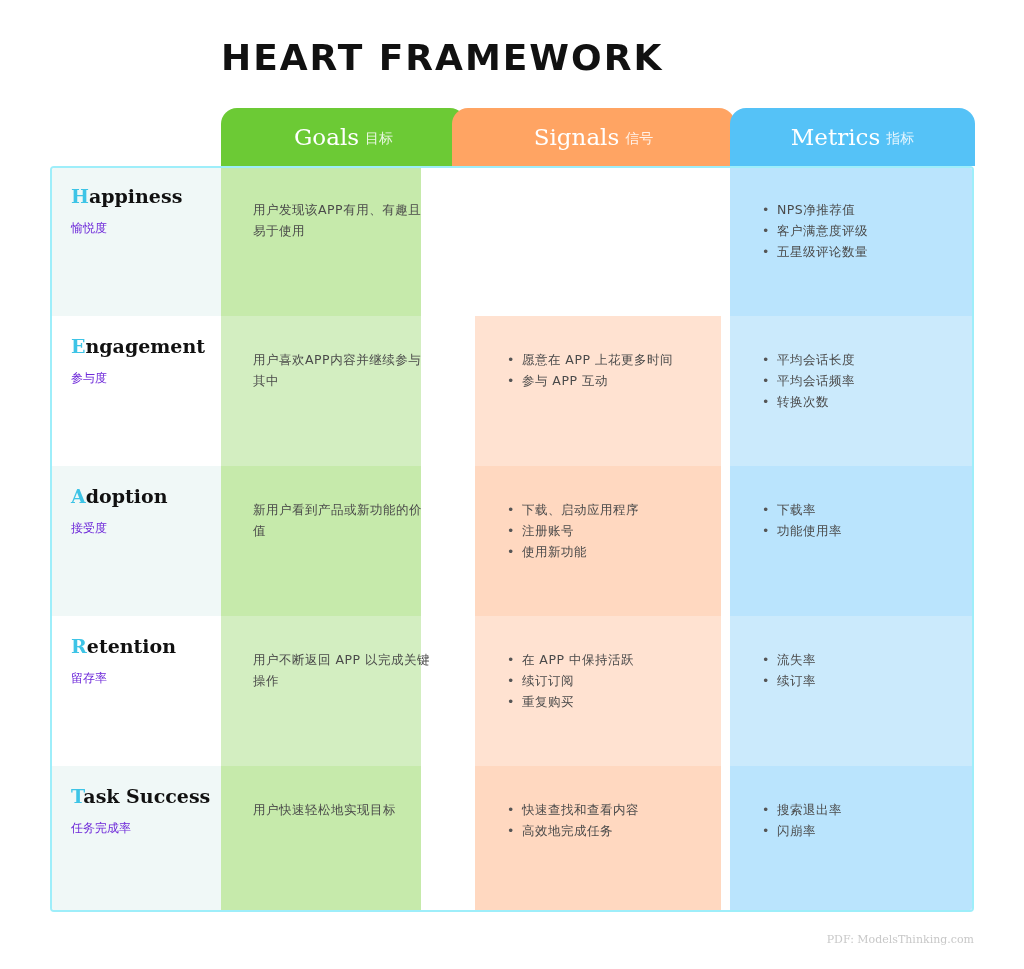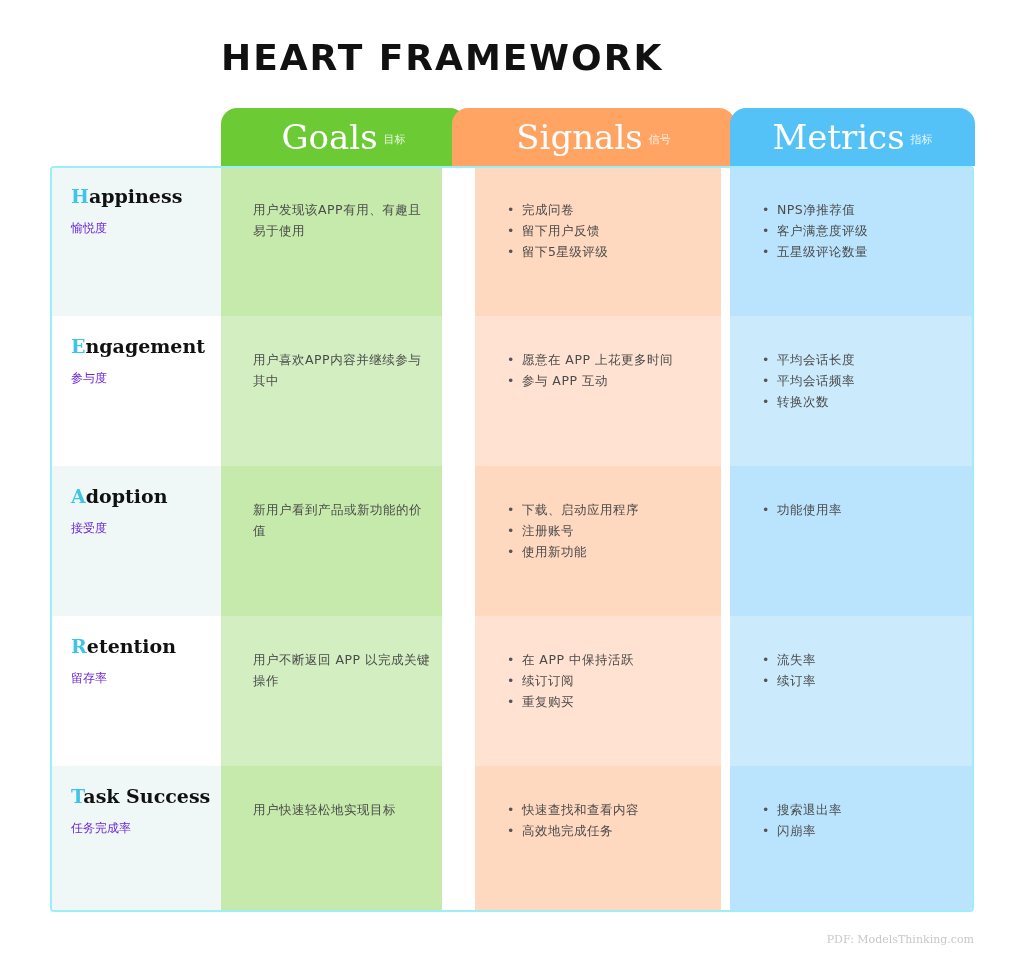--- a/index.html
+++ b/index.html
@@ -6,22 +6,22 @@
   body { width: 1024px; height: 969px; position: relative; overflow: hidden;
          font-family: "DejaVu Sans", sans-serif; }
   .title { position: absolute; left: 221px; top: 36px; font-family: "DejaVu Sans", sans-serif;
            font-weight: bold; font-size: 36px; letter-spacing: 2px; color: #111; margin: 0; line-height: 44px; }
 
   .frame { position: absolute; left: 50px; top: 166px; width: 924px; height: 746px;
            border: 2px solid #9eeefa; border-radius: 4px; box-sizing: border-box; overflow: hidden; }
 
   .col-head { position: absolute; top: 108px; height: 58px; border-radius: 16px 16px 0 0;
               display: flex; align-items: center; justify-content: center; color: #fff; }
-  .col-head .name { font-family: "DejaVu Serif", serif; font-size: 34px; }
-  .col-head .sub { font-size: 11px; margin-left: 6px; opacity: 0.85; margin-top: 4px; }
+  .col-head .name { font-family: "DejaVu Serif", serif; font-size: 23px; }
+  .col-head .sub { font-size: 14px; margin-left: 6px; opacity: 0.85; margin-top: 4px; }
 
   .col { position: absolute; top: 166px; height: 746px; }
   .cell { position: absolute; left: 0; right: 0; height: 150px; box-sizing: border-box; padding: 33px 0 0 32px; }
   .cell p { margin: 0; font-size: 12.5px; line-height: 21px; color: #4a4a4a; letter-spacing: 0.5px; width: 180px; }
   .cell ul { margin: 0; padding: 0; list-style: none; }
   .cell li { font-size: 12.5px; line-height: 21px; color: #4a4a4a; letter-spacing: 0.5px; }
   .cell li::before { content: "•"; margin-right: 7px; color: #555; }
 
   .label-cell { position: absolute; left: 0; width: 170px; height: 150px; box-sizing: border-box; padding: 18px 0 0 19px; }
   .label-cell .en { font-family: "DejaVu Serif", serif; font-weight: bold; font-size: 19px; color: #111; line-height: 24px; }
@@ -64,46 +64,39 @@
   </div>
   <div class="label-cell" style="top:448px;background:#ffffff;">
     <div class="en"><span class="init">R</span><span>etention</span></div>
     <div class="zh">留存率</div>
   </div>
   <div class="label-cell" style="top:598px;height:150px;background:#f0f8f7;">
     <div class="en"><span class="init">T</span><span>ask Success</span></div>
     <div class="zh">任务完成率</div>
   </div>
 
-  <div class="col" style="left:169px;width:221px;top:-2px;">
+  <div class="col" style="left:169px;width:200px;top:-2px;">
     <div class="cell" style="top:0;background:#c6eaab;">
         <p>用户发现该APP有用、有趣且易于使用</p>
       </div>
     <div class="cell" style="top:150px;background:#d3eec1;">
         <p>用户喜欢APP内容并继续参与其中</p>
       </div>
     <div class="cell" style="top:300px;background:#c6eaab;">
         <p>新用户看到产品或新功能的价值</p>
       </div>
     <div class="cell" style="top:450px;background:#d3eec1;">
         <p>用户不断返回 APP 以完成关键操作</p>
       </div>
     <div class="cell" style="top:600px;background:#c6eaab;">
         <p style="width:200px">用户快速轻松地实现目标</p>
       </div>
   </div>
 
   <div class="col" style="left:423px;width:246px;top:-2px;">
-    <div class="cell" style="top:0;background:#ffd8c0;">
-      <ul>
-          <li>完成问卷</li>
-          <li>留下用户反馈</li>
-          <li>留下5星级评级</li>
-        </ul>
-    </div>
     <div class="cell" style="top:150px;background:#ffe2d1;">
       <ul>
           <li>愿意在 APP 上花更多时间</li>
           <li>参与 APP 互动</li>
         </ul>
     </div>
     <div class="cell" style="top:300px;background:#ffd8c0;">
       <ul>
           <li>下载、启动应用程序</li>
           <li>注册账号</li>
@@ -135,20 +128,21 @@
     </div>
     <div class="cell" style="top:150px;background:#cbeafc;">
       <ul>
           <li>平均会话长度</li>
           <li>平均会话频率</li>
           <li>转换次数</li>
         </ul>
     </div>
     <div class="cell" style="top:300px;background:#bae4fd;">
       <ul>
+          <li>下载率</li>
           <li>功能使用率</li>
         </ul>
     </div>
     <div class="cell" style="top:450px;background:#cbeafc;">
       <ul>
           <li>流失率</li>
           <li>续订率</li>
         </ul>
     </div>
     <div class="cell" style="top:600px;background:#bae4fd;">

